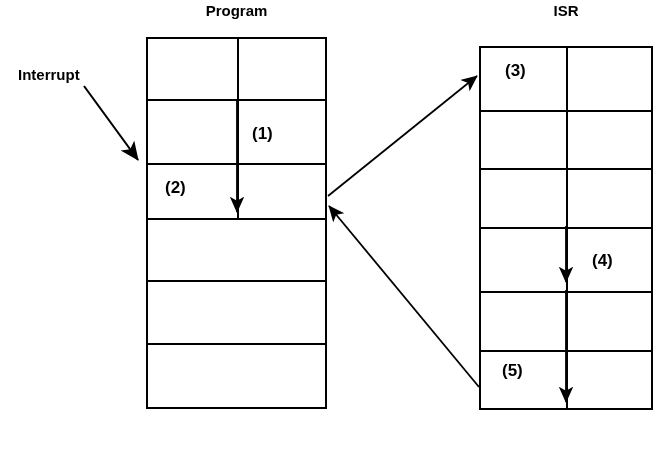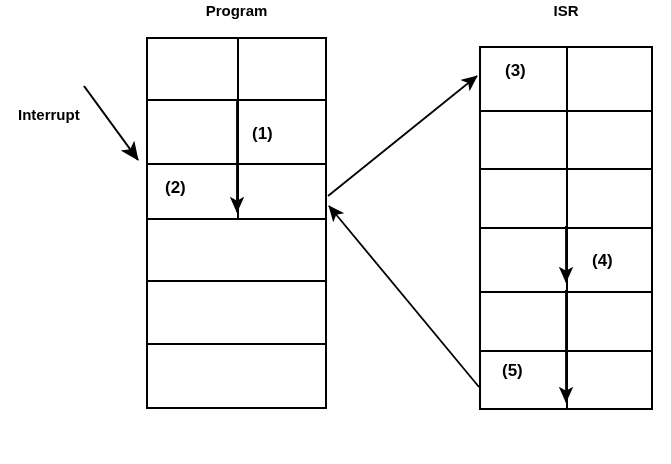--- a/index.html
+++ b/index.html
@@ -61,21 +61,21 @@
     white-space: nowrap;
   }
   .side-label {
     position: absolute;
     font-family: "Liberation Sans", sans-serif;
     font-weight: bold;
     font-size: 15px;
     color: #000000;
     white-space: nowrap;
   }
-  #interrupt-label { left: 18px; top: 66px; margin-top: 40px; }
+  #interrupt-label { left: 18px; top: 66px; }
 
   #watermark {
     position: absolute;
     left: 420px;
     top: 428px;
     width: 240px;
     text-align: center;
     font-family: "Liberation Serif", serif;
     font-weight: bold;
     font-size: 21px;

